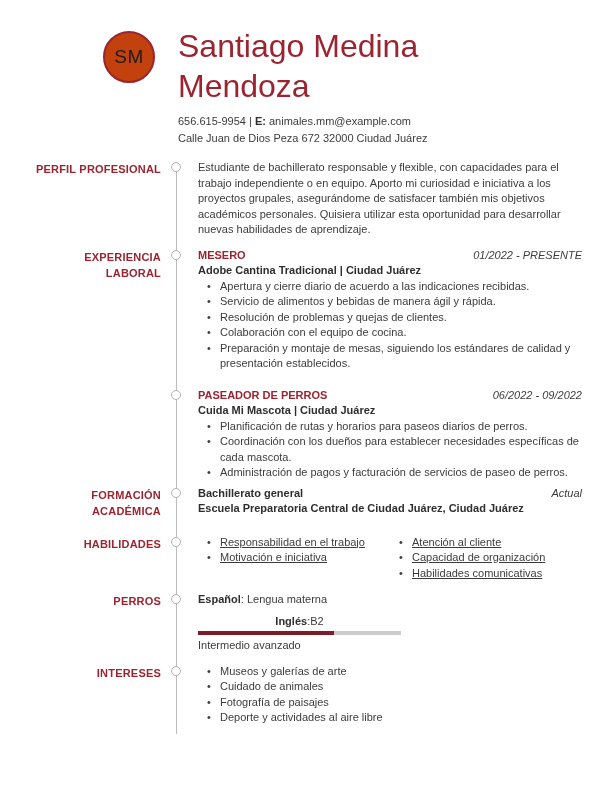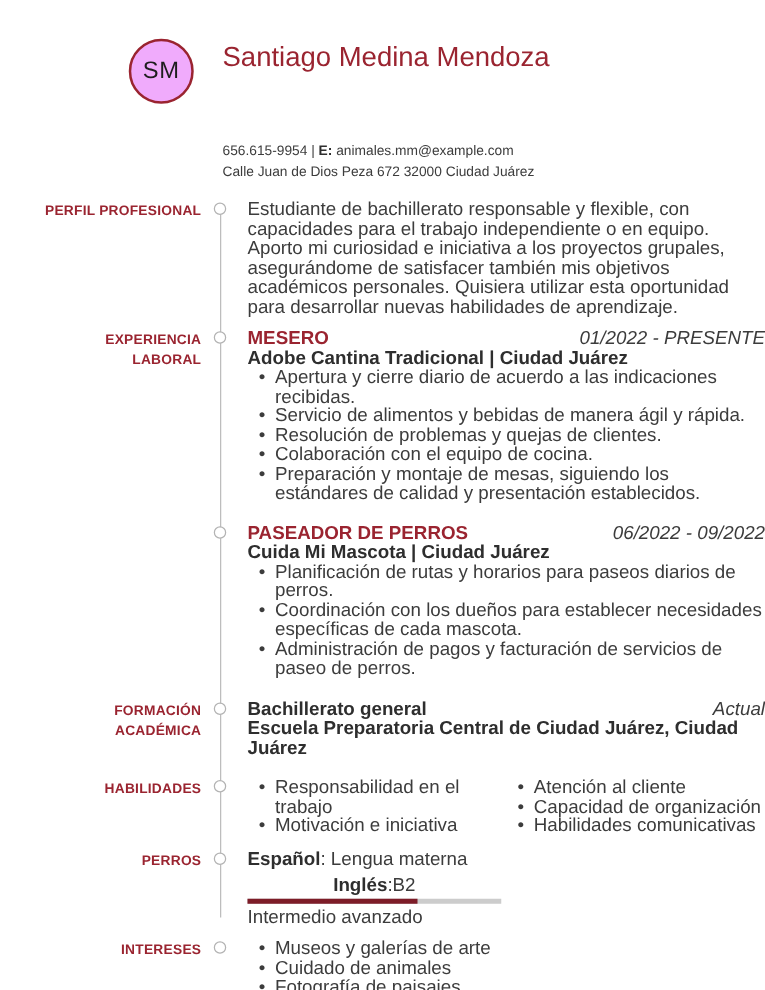--- a/index.html
+++ b/index.html
@@ -23,25 +23,25 @@
     overflow:hidden;
   }
   
   .header{position:relative;height:160px;}
   .avatar{
     position:absolute;left:103px;top:31px;
     width:52px;height:52px;border-radius:50%;
     border:2px solid var(--accent);
     display:flex;align-items:center;justify-content:center;
     font-size:19px;color:#1e1e1e;letter-spacing:.5px;
-    background:#f0abfc;
+    background:#c2410c;
   }
   .name{
     position:absolute;left:178px;top:26px;width:320px;
-    font-size:22px;line-height:40px;font-weight:400;
+    font-size:32px;line-height:40px;font-weight:400;
     color:var(--accent);
   }
   .contact{
     position:absolute;left:178px;top:113px;
     font-size:11px;line-height:16.5px;color:var(--text);
   }
   .contact b{color:var(--text_strong);}
   
   .timeline-line{
     position:absolute;left:176px;top:168px;
@@ -58,21 +58,21 @@
     color:var(--accent);letter-spacing:.2px;
     padding-top:1px;
   }
   .marker-col{width:37px;flex:0 0 37px;position:relative;height:14px;}
   .dot{
     position:relative;margin-left:10px;margin-top:2px;
     width:10px;height:10px;border-radius:50%;
     border:1.5px solid #b3b3b3;background:#ffffff;
     z-index:2;
   }
-  .content-col{flex:1;font-size:15px;line-height:15.5px;}
+  .content-col{flex:1;padding-right:30px;font-size:11px;line-height:15.5px;}
   .para{color:var(--text);}
   
   .job{position:relative;}
   .job + .job{margin-top:16px;}
   .job-dot{
     position:absolute;left:-27px;top:2px;
     width:10px;height:10px;border-radius:50%;
     border:1.5px solid #b3b3b3;background:#ffffff;
     z-index:2;
   }
@@ -81,35 +81,35 @@
   .entry-date{font-style:italic;color:var(--text);}
   .entry-sub{font-weight:700;color:var(--text_strong);}
   ul.bullets{list-style:none;}
   ul.bullets li{position:relative;padding-left:22px;}
   ul.bullets li::before{
     content:"\2022";
     position:absolute;left:9px;top:0;
     color:var(--text);
   }
   
-  .skills-cols{display:flex;}
+  .skills-cols{display:flex;text-decoration:underline;}
   .skills-cols ul{flex:1 1 50%;}
   
   .lang-native{margin-bottom:6px;}
   .lang-native b, .lang-label{font-weight:700;color:var(--text_strong);}
   .lang-block{width:203px;}
   .lang-row{display:flex;justify-content:center;align-items:baseline;}
   .lang-bar{
     margin-top:2px;width:100%;height:4px;background:var(--bar_track);
   }
   .lang-bar-fill{height:4px;background:var(--bar_fill);}
   .lang-desc{margin-top:3px;}
   
   .s-profile{margin-bottom:10px;}
-  .s-experience{margin-bottom:17px;}
+  .s-experience{margin-bottom:5px;}
   .s-education{margin-bottom:16px;}
   .s-skills{margin-bottom:11px;}
   .s-languages{margin-bottom:10px;}
 </style>
 </head>
 <body>
 
 <div class="page">
 
   <div class="header">

